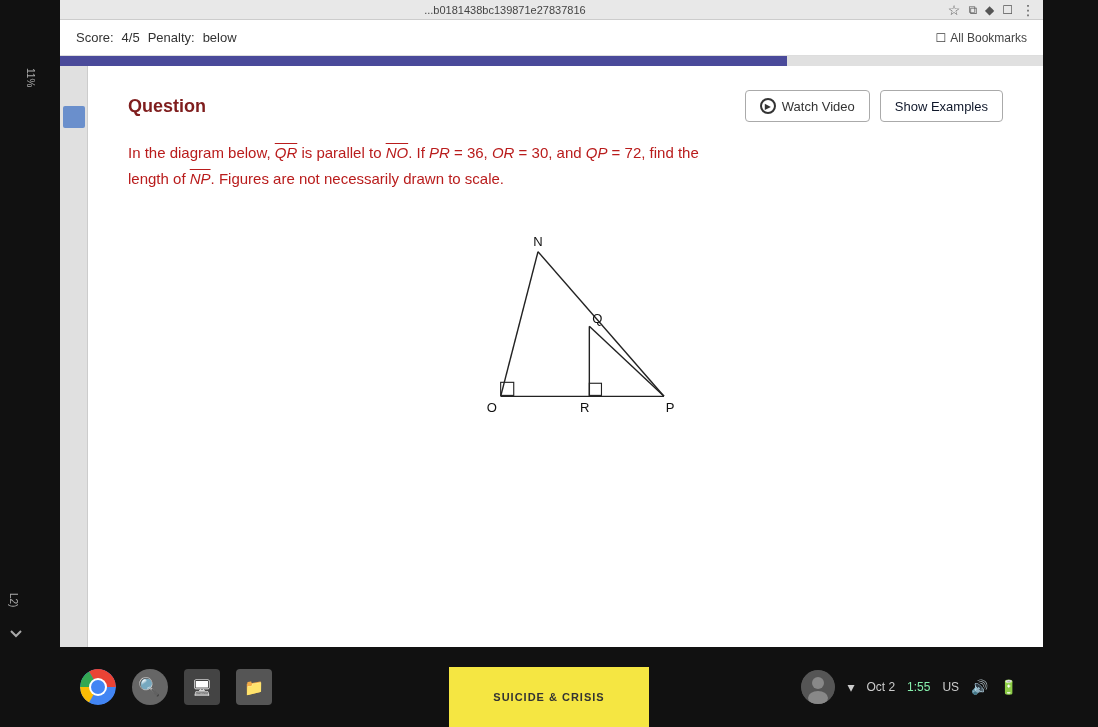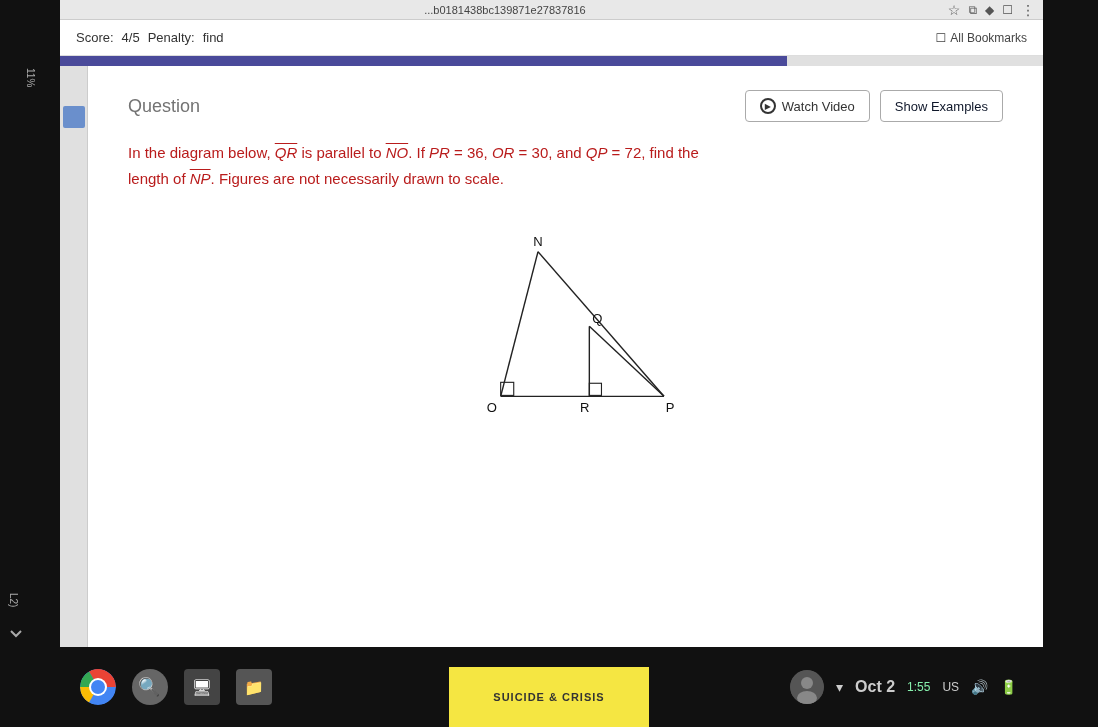--- a/index.html
+++ b/index.html
@@ -72,22 +72,22 @@
     }
 
     
     .question-header {
       display: flex;
       align-items: center;
       margin-bottom: 18px;
     }
     .question-label {
       font-size: 18px;
-      font-weight: normal;
-      color: #737373;
+      font-weight: bold;
+      color: #7f1d1d;
       flex: 1;
     }
     .header-buttons {
       display: flex;
       gap: 10px;
     }
     .watch-video-btn {
       display: flex;
       align-items: center;
       gap: 6px;
@@ -221,21 +221,21 @@
       <span style="font-size: 12px; color: #555;">◆</span>
       <span style="font-size: 12px; color: #555;">☐</span>
       <span style="font-size: 14px; color: #555;">⋮</span>
     </div>
   </div>
 
   <div class="score-bar">
     <span>Score:</span>
     <span>4/5</span>
     <span>Penalty:</span>
-    <span>find</span>
+    <span>below</span>
     <div class="bookmarks">
       <span>☐</span>
       <span>All Bookmarks</span>
     </div>
   </div>
 
   <div class="progress-area">
     <div class="progress-fill"></div>
   </div>
 
@@ -325,21 +325,21 @@
       <svg viewBox="0 0 34 34" width="34" height="34">
         <circle cx="17" cy="17" r="17" fill="#555"></circle>
         <circle cx="17" cy="13" r="6" fill="#888"></circle>
         <ellipse cx="17" cy="28" rx="10" ry="7" fill="#888"></ellipse>
       </svg>
     </div>
 
     <div class="system-icons">
       <span style="font-size: 14px;">▾</span>
     </div>
-    <span style="font-size: 16px; color: #ccc; font-weight: bold;">Oct 2</span>
+    <span style="font-size: 12px; color: #ccc;">Oct 2</span>
     <span style="font-size: 12px; color: #86efac;">1:55</span>
     <span style="font-size: 12px; color: #ccc;">US</span>
     <span style="font-size: 14px; color: #ccc;">🔊</span>
     <span style="font-size: 14px; color: #ccc;">🔋</span>
   </div>
 </div>
 
 <div class="sticky-note">
   <span>SUICIDE &amp; CRISIS</span>
 </div>

